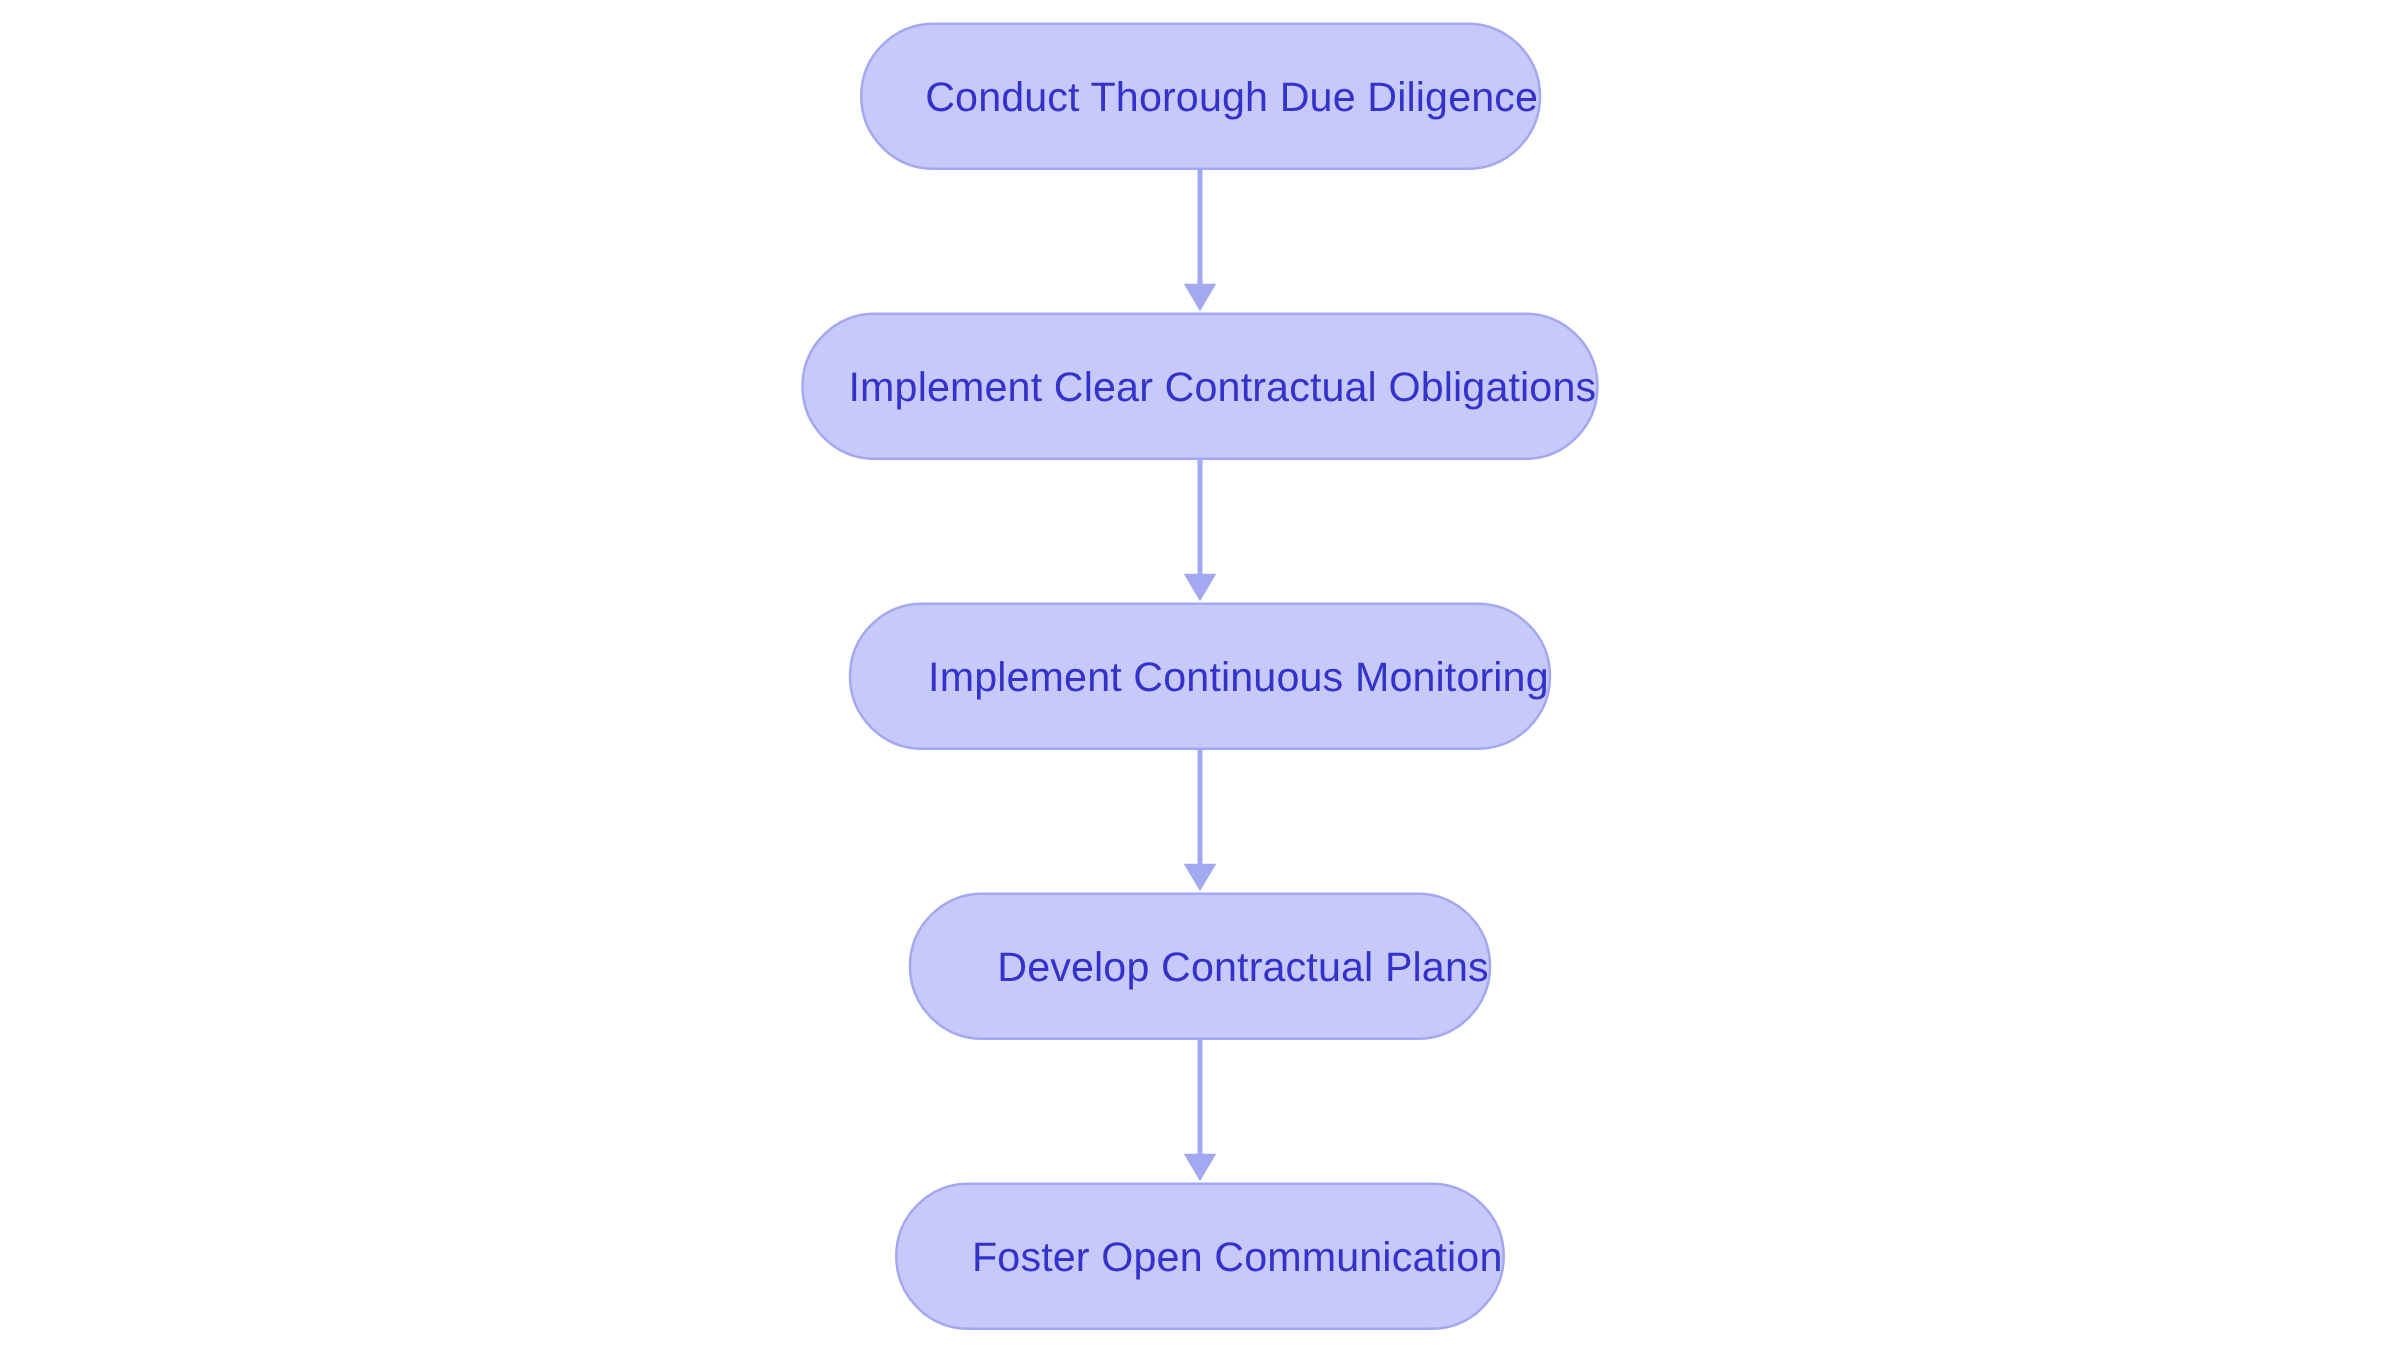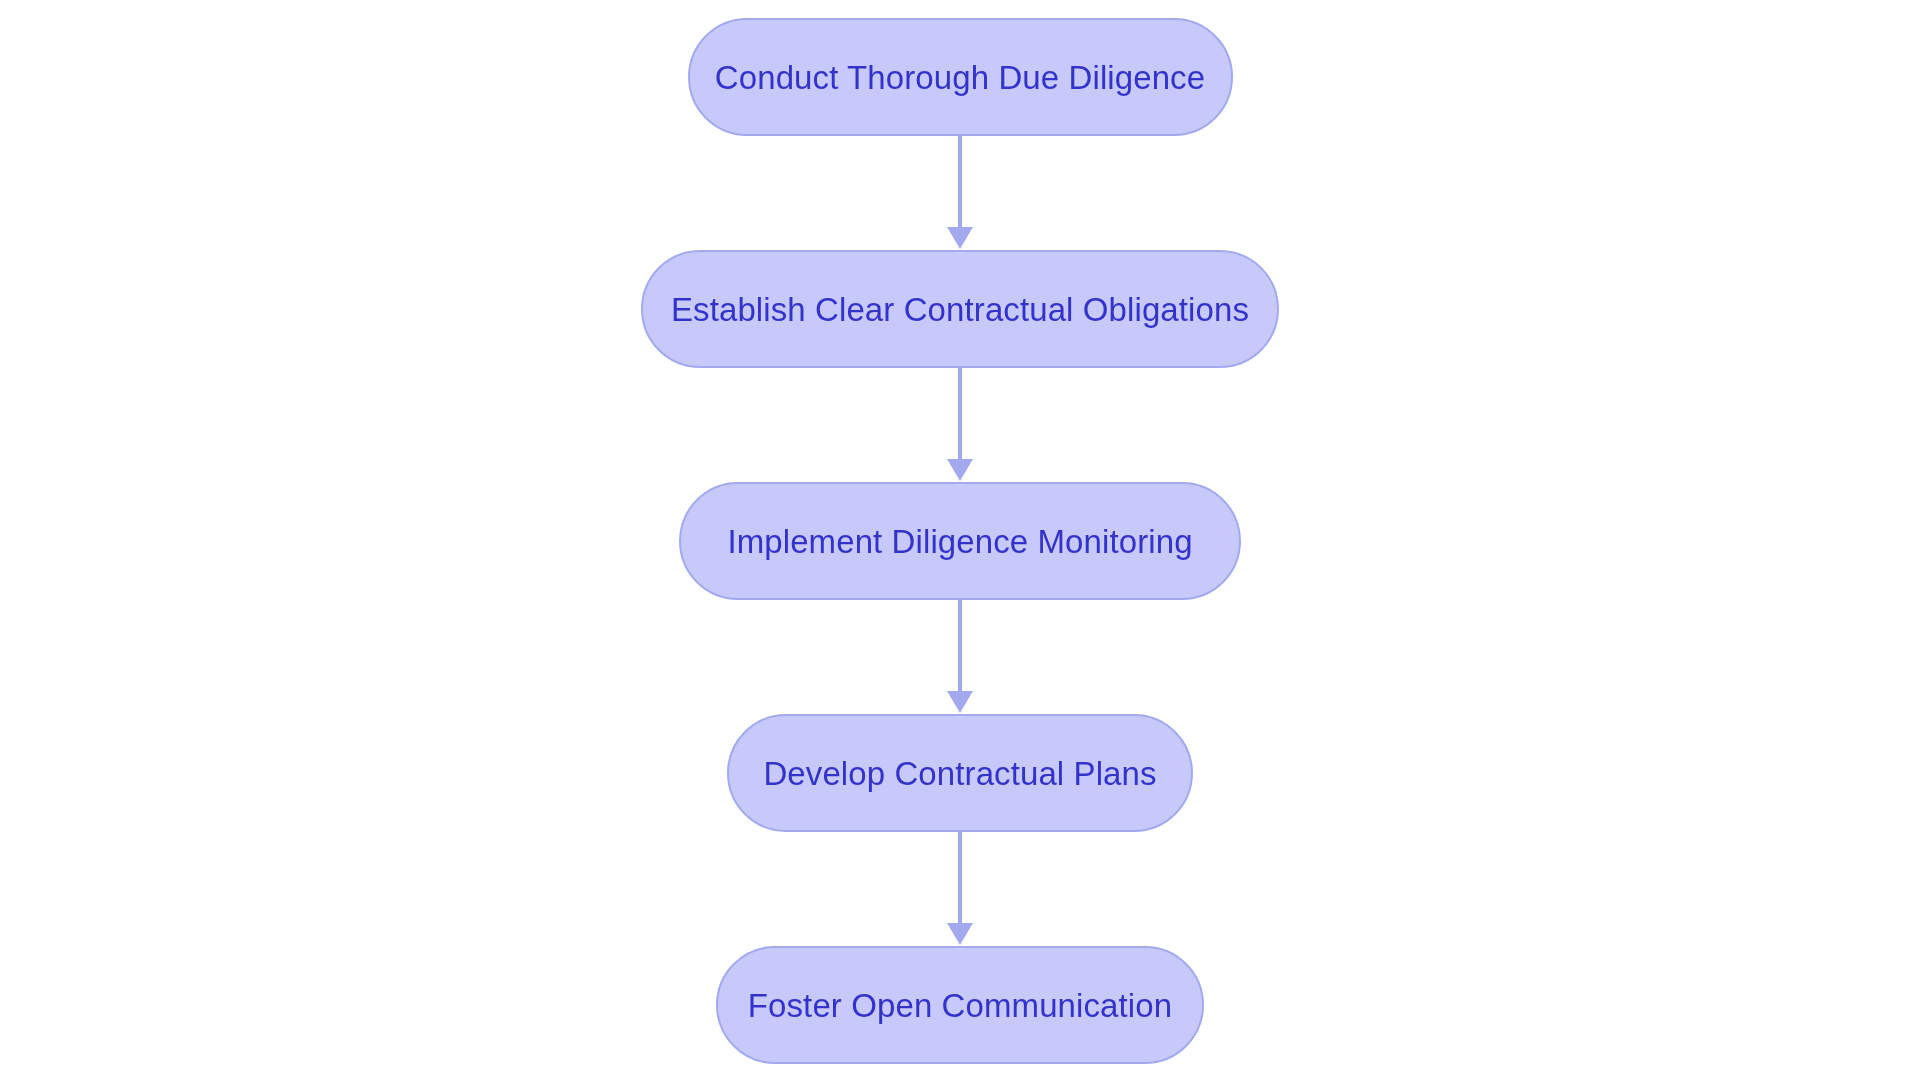--- a/index.html
+++ b/index.html
@@ -38,21 +38,21 @@
 
   .node {
     position: relative;
     box-sizing: border-box;
     height: 118px;
     border-radius: 59px;
     background: #c8c9fb;
     border: 2px solid #a3a9f0;
     display: flex;
     align-items: center;
-    justify-content: center;
+    justify-content: flex-end;
     flex: 0 0 auto;
   }
 
   .node-label {
     color: #3333cc;
     font-family: "Liberation Sans", sans-serif;
     font-size: 33px;
     font-weight: 400;
     letter-spacing: 0.1px;
     line-height: 1;
@@ -92,32 +92,32 @@
     </div>
 
     <div class="connector">
       <svg viewBox="0 0 40 114" xmlns="http://www.w3.org/2000/svg" aria-hidden="true">
         <line x1="20" y1="0" x2="20" y2="92" stroke="#a3a9f0" stroke-width="4"></line>
         <polygon points="7,91 33,91 20,113" fill="#a3a9f0"></polygon>
       </svg>
     </div>
 
     <div class="node node-w1">
-      <span class="node-label">Establish Clear Contractual Obligations</span>
+      <span class="node-label">Implement Clear Contractual Obligations</span>
     </div>
 
     <div class="connector">
       <svg viewBox="0 0 40 114" xmlns="http://www.w3.org/2000/svg" aria-hidden="true">
         <line x1="20" y1="0" x2="20" y2="92" stroke="#a3a9f0" stroke-width="4"></line>
         <polygon points="7,91 33,91 20,113" fill="#a3a9f0"></polygon>
       </svg>
     </div>
 
     <div class="node node-w2">
-      <span class="node-label">Implement Diligence Monitoring</span>
+      <span class="node-label">Implement Continuous Monitoring</span>
     </div>
 
     <div class="connector">
       <svg viewBox="0 0 40 114" xmlns="http://www.w3.org/2000/svg" aria-hidden="true">
         <line x1="20" y1="0" x2="20" y2="92" stroke="#a3a9f0" stroke-width="4"></line>
         <polygon points="7,91 33,91 20,113" fill="#a3a9f0"></polygon>
       </svg>
     </div>
 
     <div class="node node-w3">

